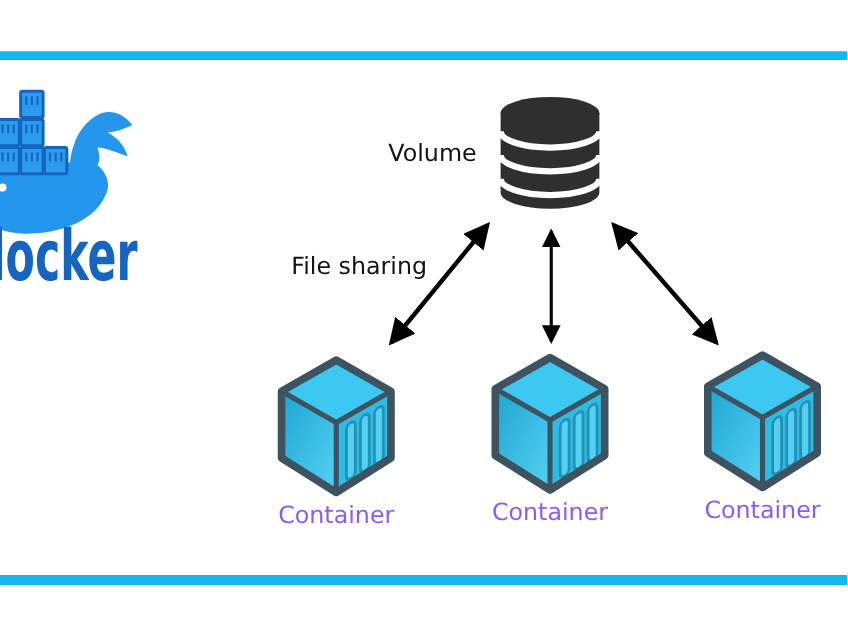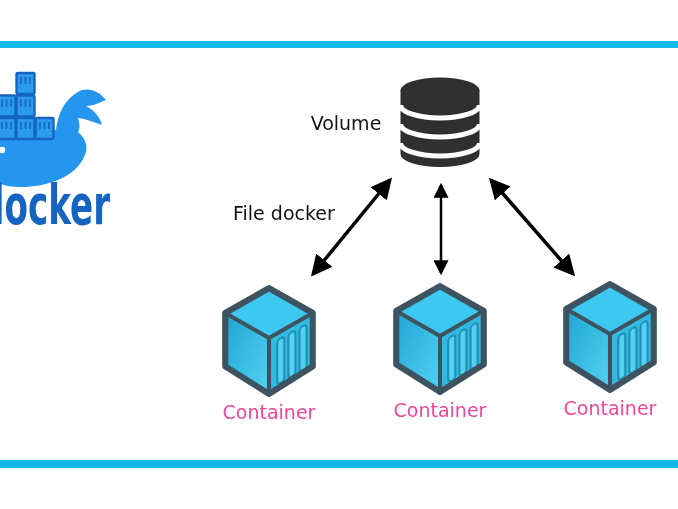--- a/index.html
+++ b/index.html
@@ -6,21 +6,21 @@
   .canvas{position:relative;width:678px;height:509px;background:#ffffff;overflow:hidden;
           font-family:"DejaVu Sans","Liberation Sans",sans-serif;color:#111;}
   .bar{position:absolute;left:0;width:678px;background:#15b8ea;}
   .bar.top{top:41px;height:7px;}
   .bar.bottom{top:460px;height:8px;}
   .abs{position:absolute;}
   .label{font-size:19px;color:#141414;white-space:nowrap;}
   #volume-label{left:299px;top:112px;width:94px;text-align:center;}
   #file-sharing-label{left:233px;top:202px;}
   .container-unit{position:absolute;width:104px;text-align:center;}
-  .container-unit .cap{margin-top:3px;font-size:19px;color:#ec4899;}
+  .container-unit .cap{margin-top:3px;font-size:19px;color:#8b5cf6;}
   #cont1{left:217px;top:284px;}
   #cont2{left:388px;top:282px;}
   #cont3{left:558px;top:280px;}
   svg{display:block;}
   .cube{width:102px;height:114px;margin:0 auto;}
   #arrow-layer{position:absolute;left:0;top:0;pointer-events:none;}
   #docker-logo{position:absolute;left:-32px;top:60px;}
 </style>
 </head>
 <body>
@@ -59,21 +59,21 @@
   <svg class="abs" style="left:399px;top:77px;" width="82" height="92" viewBox="0 0 82 92">
     <ellipse cx="41" cy="13.5" rx="39.5" ry="13" fill="#2f2f2f"></ellipse>
     <path d="M1.5,13.5 L1.5,77 A39.5,13 0 0 0 80.5,77 L80.5,13.5 Z" fill="#2f2f2f"></path>
     <path d="M1.5,28 A39.5,13 0 0 0 80.5,28" stroke="#ffffff" stroke-width="5" fill="none"></path>
     <path d="M1.5,47 A39.5,13 0 0 0 80.5,47" stroke="#ffffff" stroke-width="5" fill="none"></path>
     <path d="M1.5,66 A39.5,13 0 0 0 80.5,66" stroke="#ffffff" stroke-width="5" fill="none"></path>
   </svg>
 
   <div class="abs label" id="volume-label">Volume</div>
 
-  <div class="abs label" id="file-sharing-label">File docker</div>
+  <div class="abs label" id="file-sharing-label">File sharing</div>
 
   <svg id="arrow-layer" width="678" height="509" viewBox="0 0 678 509">
     <defs>
       <marker id="ah" viewBox="0 0 10 10" refX="8.5" refY="5" markerWidth="6" markerHeight="6" orient="auto-start-reverse">
         <path d="M0,0 L10,5 L0,10 Z" fill="#000000"></path>
       </marker>
       <linearGradient id="cubeLeftGrad" x1="0" y1="0" x2="1" y2="1">
         <stop offset="0" stop-color="#1ea5d2"></stop>
         <stop offset="1" stop-color="#54d2f4"></stop>
       </linearGradient>

